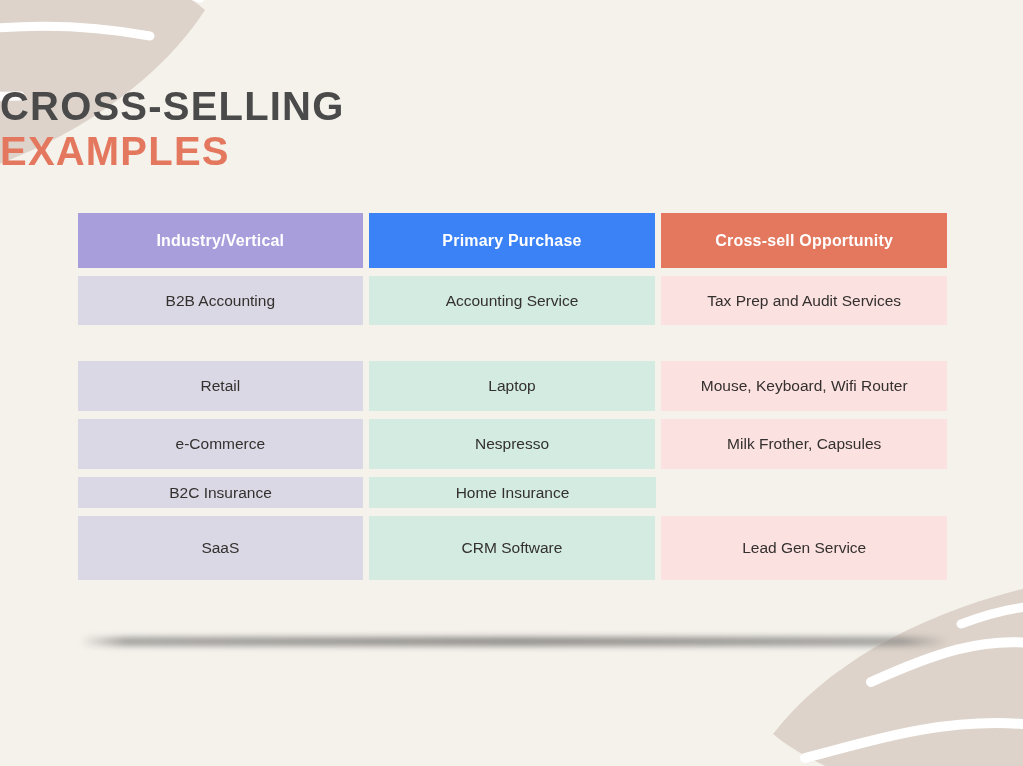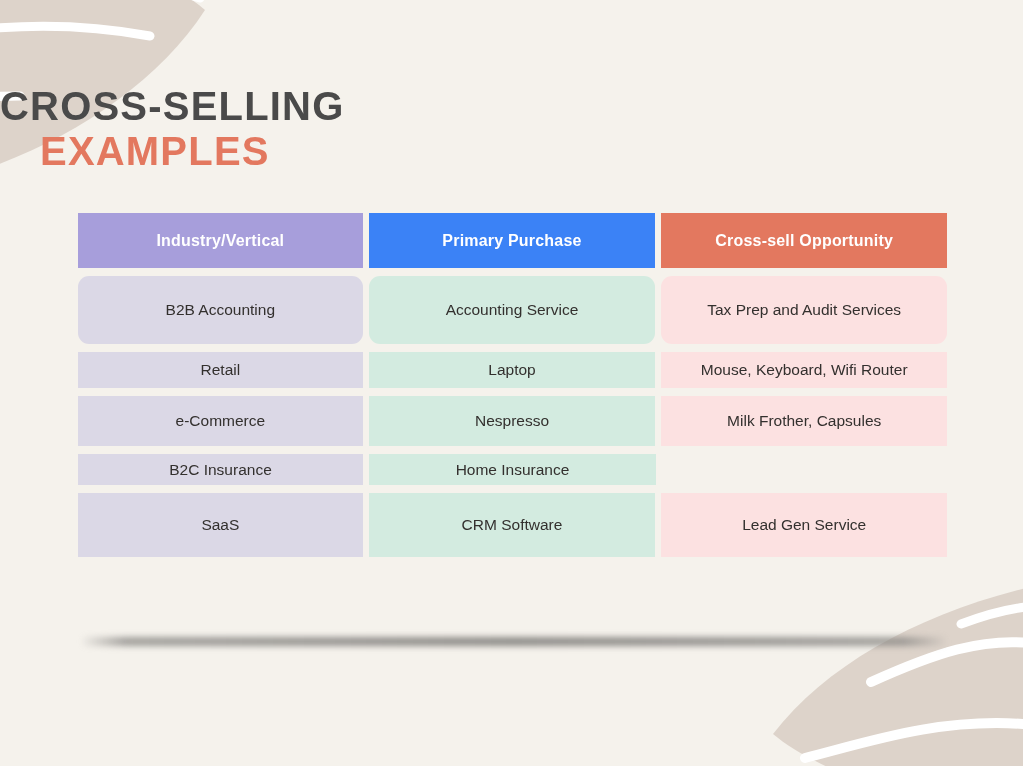--- a/index.html
+++ b/index.html
@@ -48,21 +48,20 @@
     color: #4a4a4a;
     line-height: 1.12;
   }
   .title-line2 {
     display: block;
     font-size: 40px;
     font-weight: bold;
     letter-spacing: 1.2px;
     color: #e3785f;
     line-height: 1.12;
-    padding-left: 40px;
   }
 
   
   .table-wrap {
     position: absolute;
     top: 213px;
     left: 78px;
     width: 869px;
   }
   .t-row {
@@ -95,22 +94,22 @@
 
   .body-row .t-cell {
     color: #33302e;
     font-size: 15.5px;
     font-weight: 400;
   }
   .body-row .col-0 { background: #dbd8e6; }
   .body-row .col-1 { background: #d3ebe0; }
   .body-row .col-2 { background: #fce1e1; }
 
-  .body-row.r0 .t-cell { height: 68px; border-radius: 11px; }
-  .body-row.r1 .t-cell { height: 36px; }
+  .body-row.r0 .t-cell { height: 49px; }
+  .body-row.r1 .t-cell { height: 50px; margin-top: 28px; }
   .body-row.r2 .t-cell { height: 50px; }
   .body-row.r3 .t-cell { height: 31px; }
   .body-row.r4 .t-cell { height: 64px; }
 
   
   .shadow-bar {
     position: absolute;
     left: 82px;
     top: 637px;
     width: 864px;

